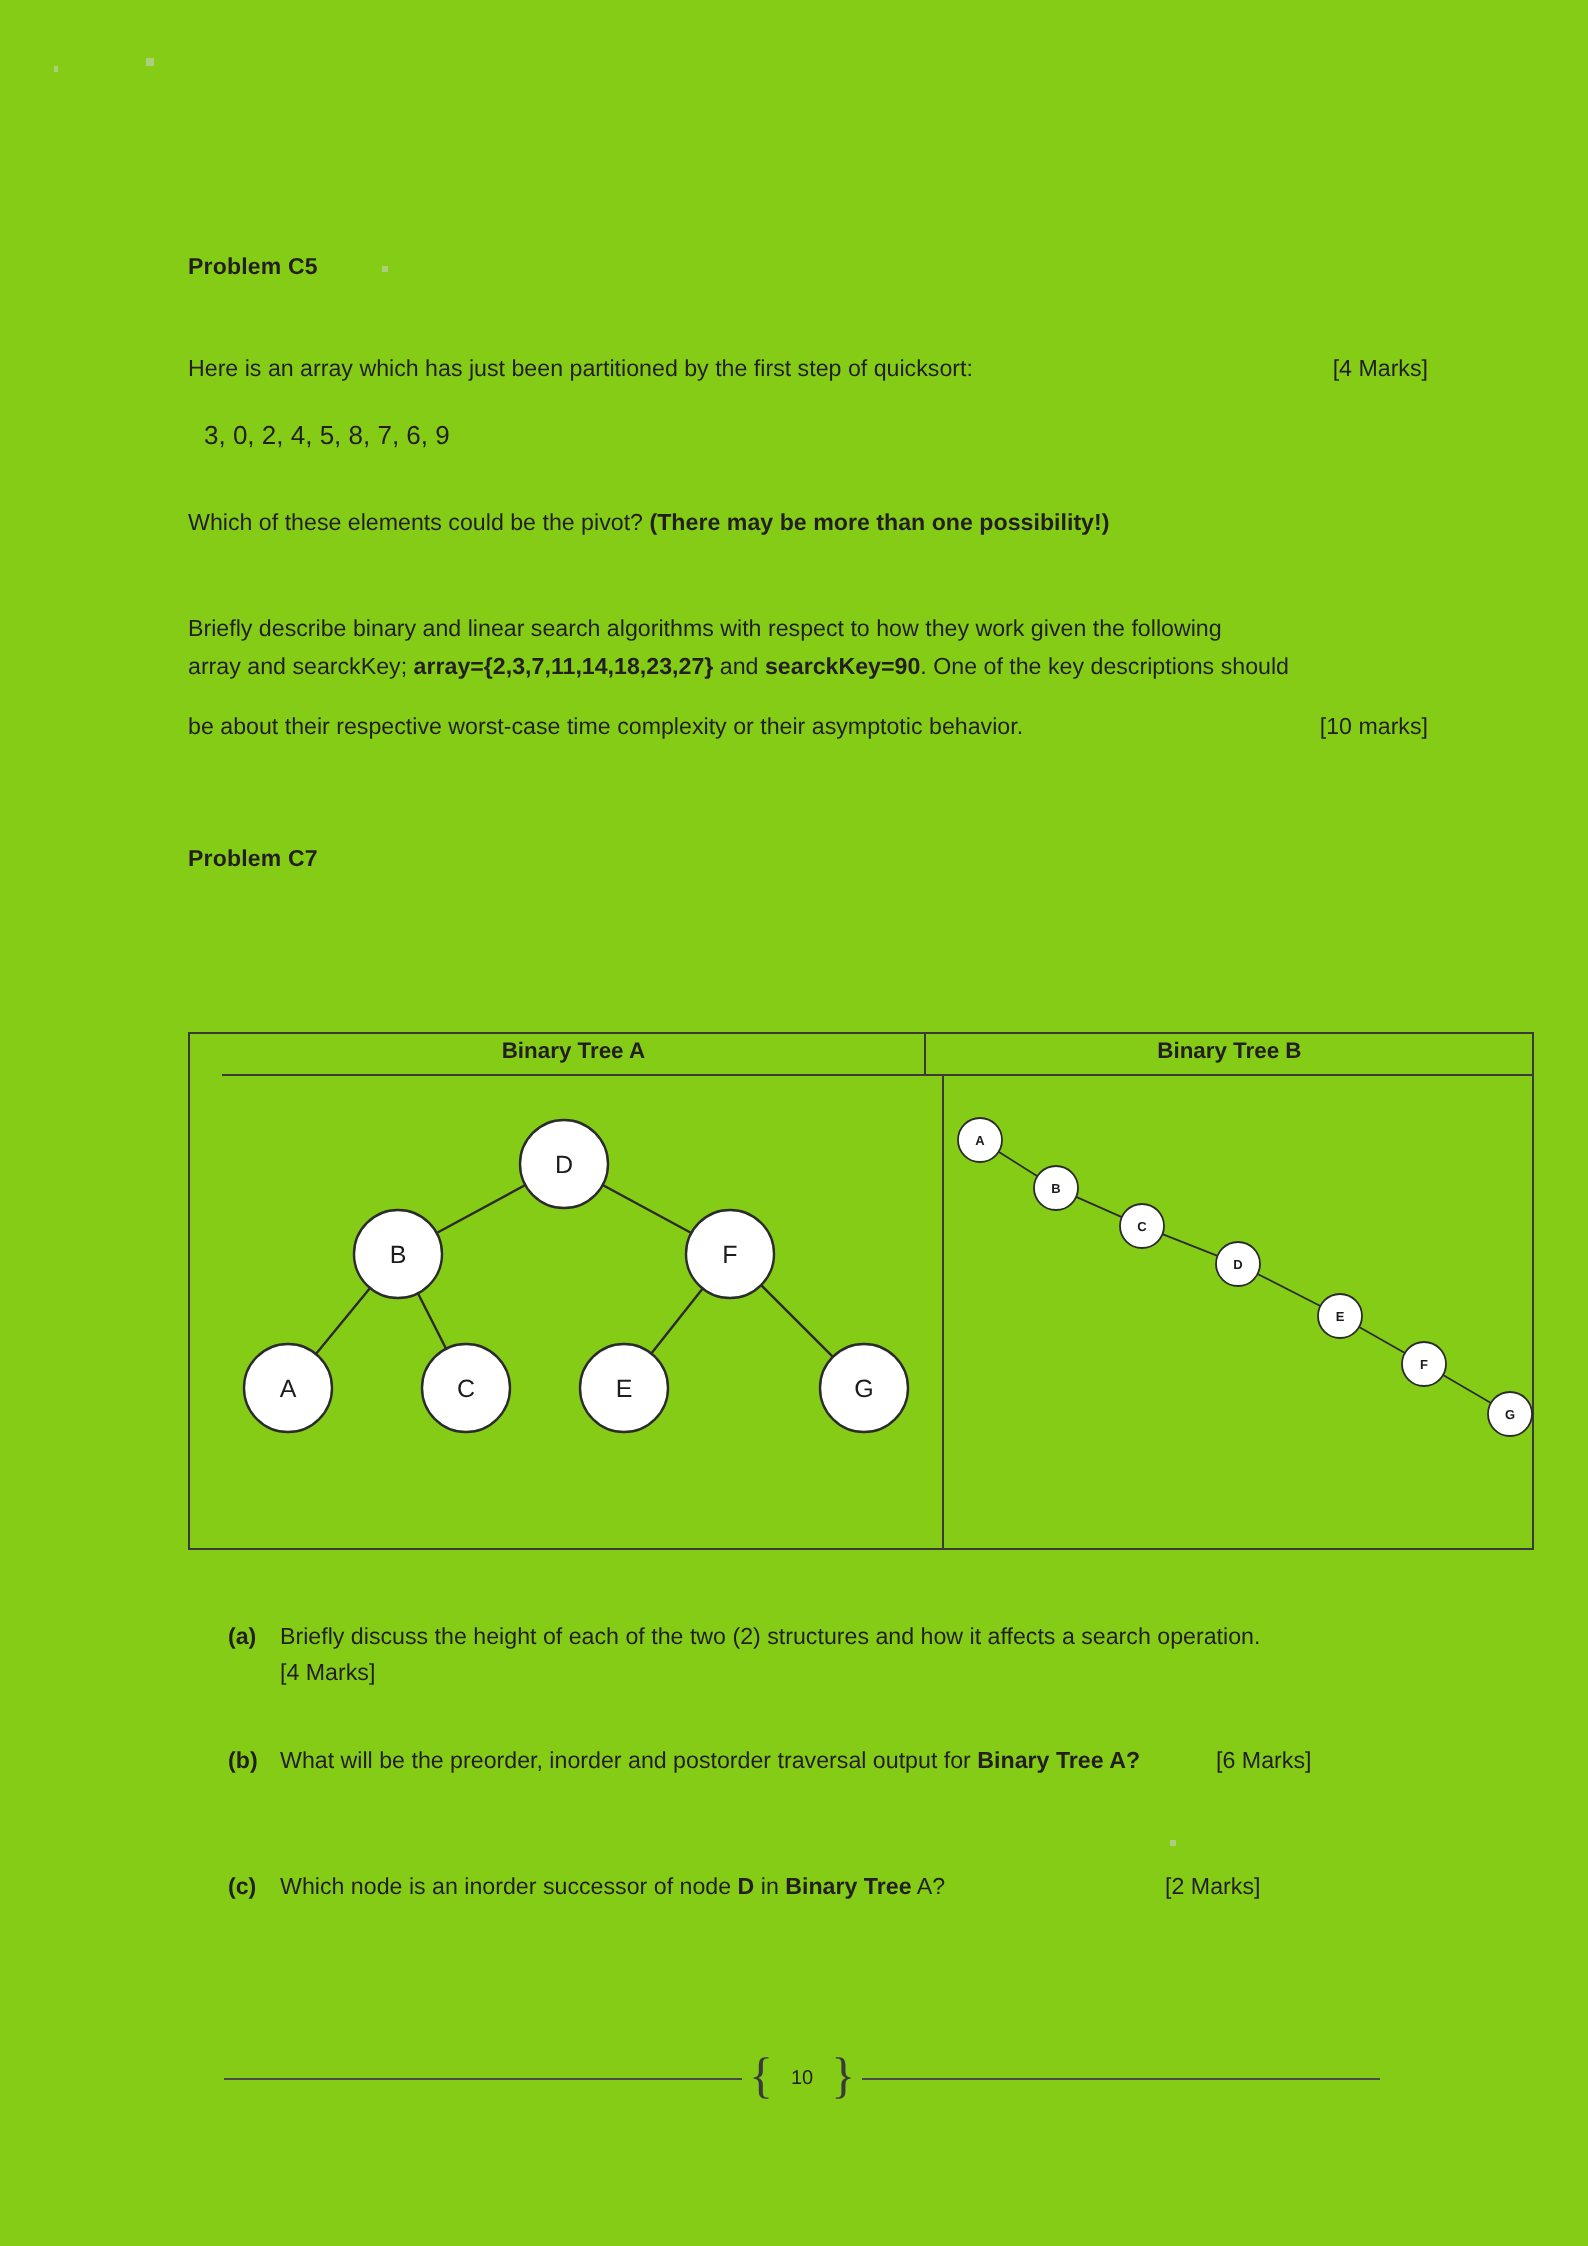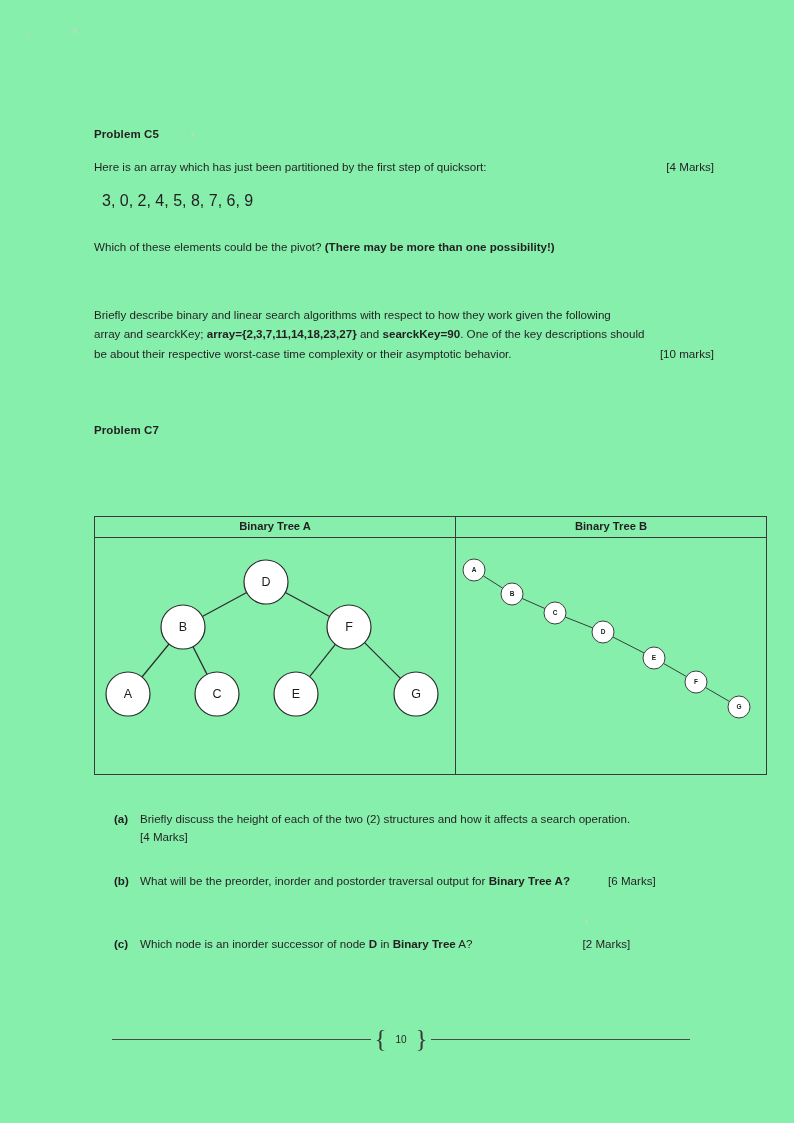--- a/index.html
+++ b/index.html
@@ -11,21 +11,21 @@
     width: 794px;
     height: 1123px;
     position: relative;
     font-family: "Liberation Sans", sans-serif;
     color: #231f20;
     overflow: hidden;
   }
   .page {
     position: absolute;
     inset: 0;
-    background: #86efac;
+    background: #84cc16;
   }
   
   .speck {
     position: absolute;
     background: #cfcfcf;
     opacity: .55;
   }
   .content {
     position: absolute;
     left: 94px;
@@ -52,34 +52,35 @@
     align-items: baseline;
     gap: 14px;
   }
   .marks {
     white-space: nowrap;
     font-size: 11.6px;
   }
   b, .b { font-weight: bold; }
 
   .array-line {
-    font-size: 16px;
+    font-size: 13px;
     margin: 0;
     padding-left: 8px;
   }
 
   
   .tree-box {
     position: absolute;
     left: 94px;
     top: 516px;
     width: 673px;
     height: 259px;
     border: 1px solid #3a3a3a;
     box-sizing: border-box;
+    padding-left: 16px;
   }
   .tree-head {
     display: flex;
     height: 20px;
     border-bottom: 1px solid #3a3a3a;
   }
   .tree-head-cell {
     font-size: 11.2px;
     font-weight: bold;
     text-align: center;
@@ -159,37 +160,37 @@
 <div class="page">
 
   <div class="speck" style="left:27px;top:33px;width:2px;height:3px;"></div>
   <div class="speck" style="left:73px;top:29px;width:4px;height:4px;"></div>
   <div class="speck" style="left:191px;top:133px;width:3px;height:3px;"></div>
   <div class="speck" style="left:585px;top:920px;width:3px;height:3px;"></div>
 
   <div class="content">
     <p class="prob-head">Problem C5</p>
 
-    <div class="row-with-marks" style="margin-top:18px;text-align:center;">
+    <div class="row-with-marks" style="margin-top:36px;text-align:center;">
       <span class="body-line">Here is an array which has just been partitioned by the first step of quicksort:</span>
       <span class="marks">[4 Marks]</span>
     </div>
 
     <p class="array-line" style="margin-top:17px;">3, 0, 2, 4, 5, 8, 7, 6, 9</p>
 
     <p class="body-line" style="margin-top:28px;"><span>Which of these elements could be the pivot? </span><b>(There may be more than one possibility!)</b></p>
   </div>
 
   <div class="content" style="top:288px;">
 
     <p class="body-line justified" style="margin-top:18px;width:618px;">Briefly describe binary and linear search algorithms with respect to how they work given the following</p>
 
     <p class="body-line" style="margin-top:2px;"><span>array and searckKey; </span><b>array={2,3,7,11,14,18,23,27}</b><span> and </span><b>searckKey=90</b><span>. One of the key descriptions should</span></p>
 
-    <div class="row-with-marks" style="margin-top:2px;">
+    <div class="row-with-marks" style="margin-top:12px;">
       <span class="body-line">be about their respective worst-case time complexity or their asymptotic behavior.</span>
       <span class="marks">[10 marks]</span>
     </div>
   </div>
 
   <div class="content" style="top:424px;">
     <p class="prob-head">Problem C7</p>
   </div>
 
   <div class="tree-box">

